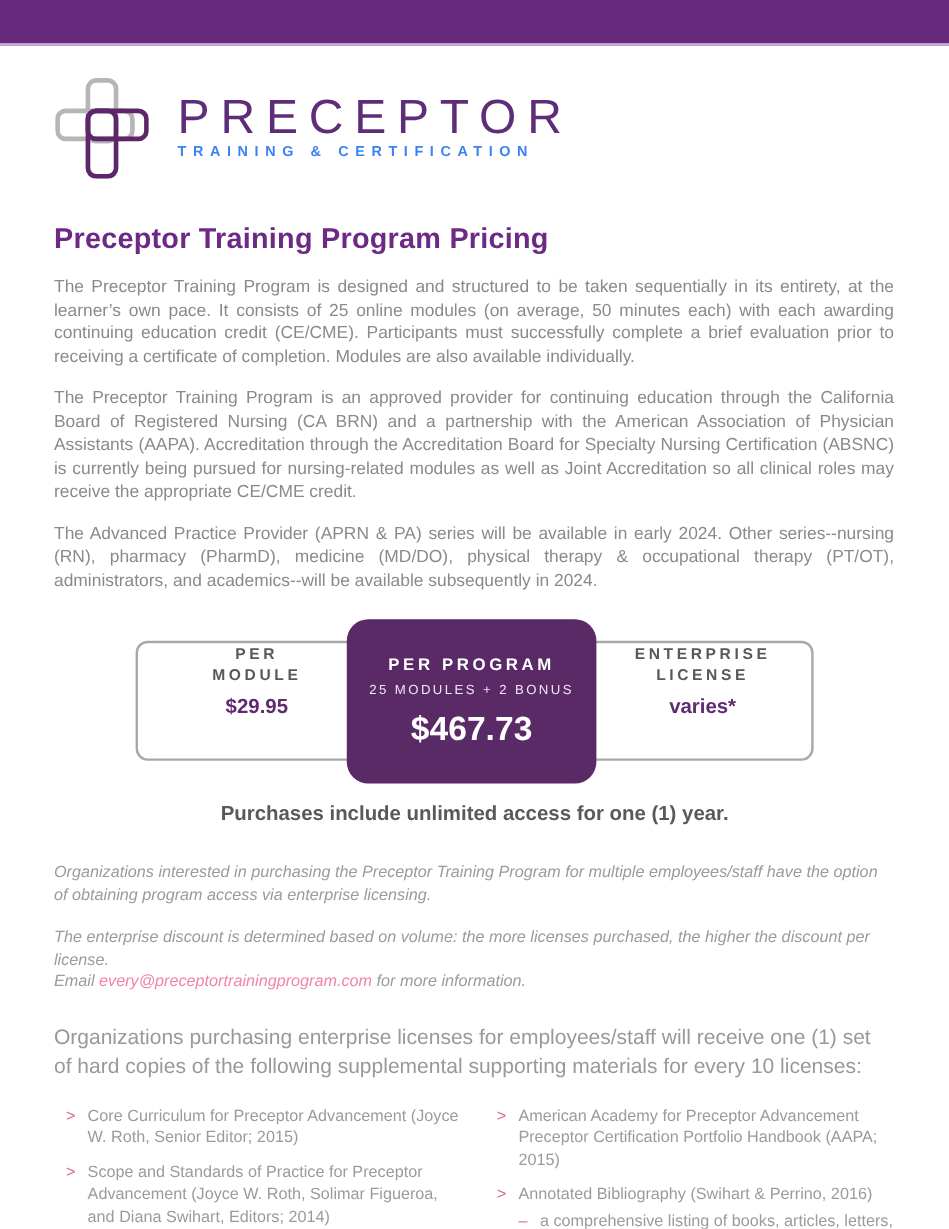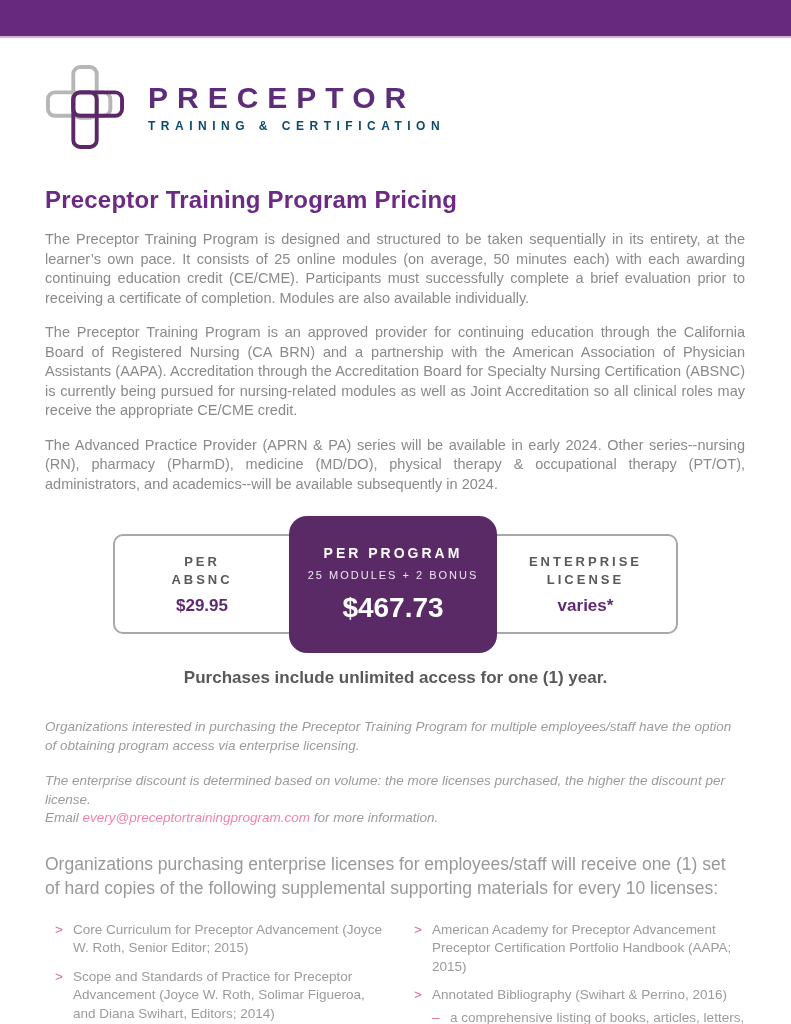--- a/index.html
+++ b/index.html
@@ -8,42 +8,42 @@
     font-family:"Liberation Sans",sans-serif;
     -webkit-font-smoothing:antialiased;
   }
   
   .banner{height:36px;background:#66297e;border-bottom:2px solid #cdb4da;}
 
   
   .logo-row{display:flex;align-items:center;margin:27px 0 0 46px;}
   .logo-mark{width:78px;height:84px;flex:0 0 auto;}
   .logo-text{margin-left:24px;}
-  .brand{font-size:30px;font-weight:bold;letter-spacing:9px;color:#5e2d79;line-height:32px;}
-  .tagline{font-size:12px;letter-spacing:5.5px;color:#0c4a6e;margin-top:5px;font-weight:bold;}
+  .brand{font-size:40px;font-weight:normal;letter-spacing:9px;color:#5e2d79;line-height:32px;}
+  .tagline{font-size:12px;letter-spacing:5.5px;color:#3b82f6;margin-top:5px;font-weight:bold;}
 
   .content{margin:0 45px;}
 
   h1.page-title{
     font-size:24px;font-weight:bold;color:#6d2a85;
     margin:37px 0 16px 0;letter-spacing:0.2px;
   }
   p.body-par{
     font-size:14.5px;line-height:19.5px;color:#8a8a8a;
     text-align:justify;margin:0 0 15px 0;width:700px;
   }
 
   
   .cards-wrap{position:relative;width:565px;height:137px;margin:22px auto 0 auto;}
   .white-box{
     position:absolute;left:0;top:18px;width:565px;height:100px;
     border:2px solid #a8a8a8;border-radius:10px;box-sizing:border-box;
     background:#ffffff;display:flex;
   }
-  .cell{display:flex;flex-direction:column;align-items:center;justify-content:center;}
+  .cell{display:flex;flex-direction:column;align-items:center;justify-content:flex-start;padding-left:12px;}
   .cell-left{width:174px;}
   .cell-right{width:181px;margin-left:auto;}
   .card-label{
     font-size:13px;font-weight:bold;letter-spacing:3px;color:#58595b;
     line-height:18px;text-align:center;
   }
   .price-purple{font-size:17px;font-weight:bold;color:#5f2a72;margin-top:7px;}
   .purple-card{
     position:absolute;left:176px;top:0;width:208px;height:137px;
     background:#5a2a67;border-radius:18px;z-index:2;
@@ -109,21 +109,21 @@
 
   <p class="body-par">The Preceptor Training Program is designed and structured to be taken sequentially in its entirety, at the learner’s own pace. It consists of 25 online modules (on average, 50 minutes each) with each awarding continuing education credit (CE/CME). Participants must successfully complete a brief evaluation prior to receiving a certificate of completion. Modules are also available individually.</p>
   <p class="body-par">The Preceptor Training Program is an approved provider for continuing education through the California Board of Registered Nursing (CA BRN) and a partnership with the American Association of Physician Assistants (AAPA). Accreditation through the Accreditation Board for Specialty Nursing Certification (ABSNC) is currently being pursued for nursing-related modules as well as Joint Accreditation so all clinical roles may receive the appropriate CE/CME credit.</p>
   <p class="body-par">The Advanced Practice Provider (APRN &amp; PA) series will be available in early 2024. Other series--nursing (RN), pharmacy (PharmD), medicine (MD/DO), physical therapy &amp; occupational therapy (PT/OT), administrators, and academics--will be available subsequently in 2024.</p>
 
   <div class="cards-wrap">
     <div class="white-box">
       <div class="cell cell-left">
         <div class="card-label">
           <div>PER</div>
-          <div>ABSNC</div>
+          <div>MODULE</div>
         </div>
         <div class="price-purple">$29.95</div>
       </div>
       <div class="cell cell-right">
         <div class="card-label">
           <div>ENTERPRISE</div>
           <div>LICENSE</div>
         </div>
         <div class="price-purple">varies*</div>
       </div>

